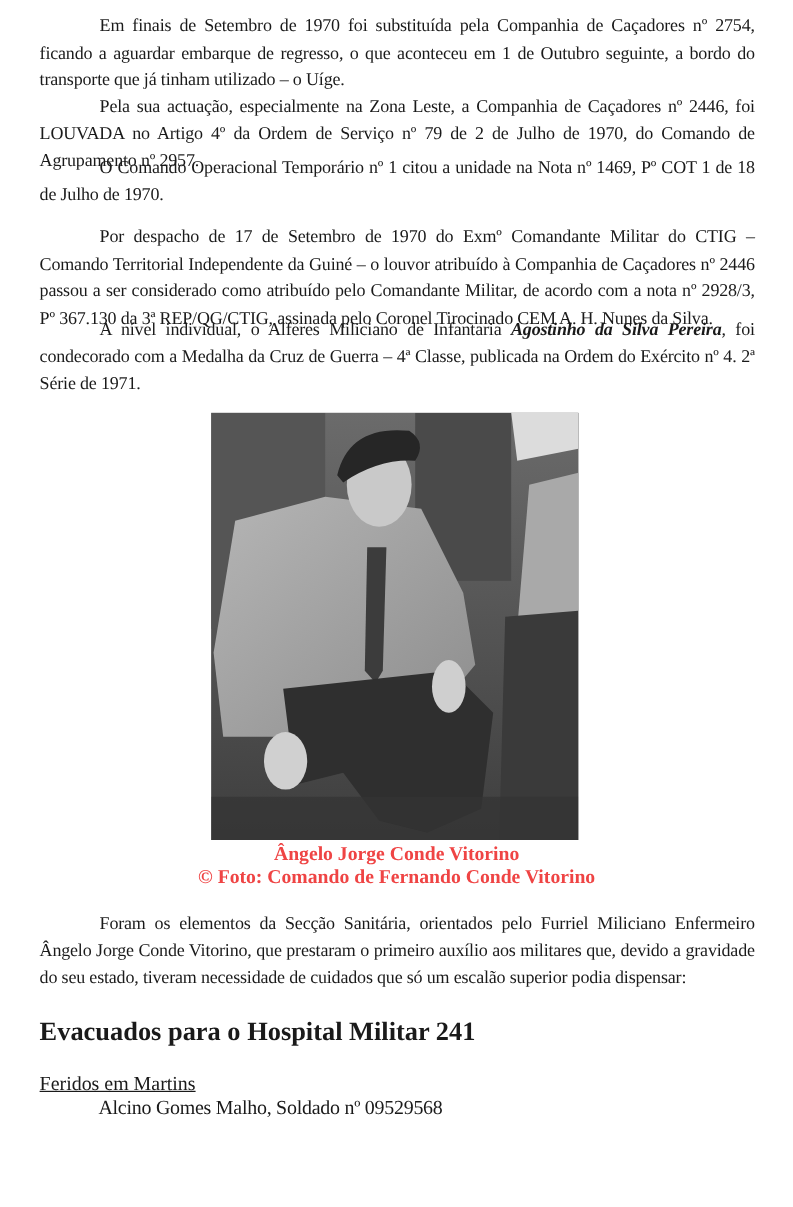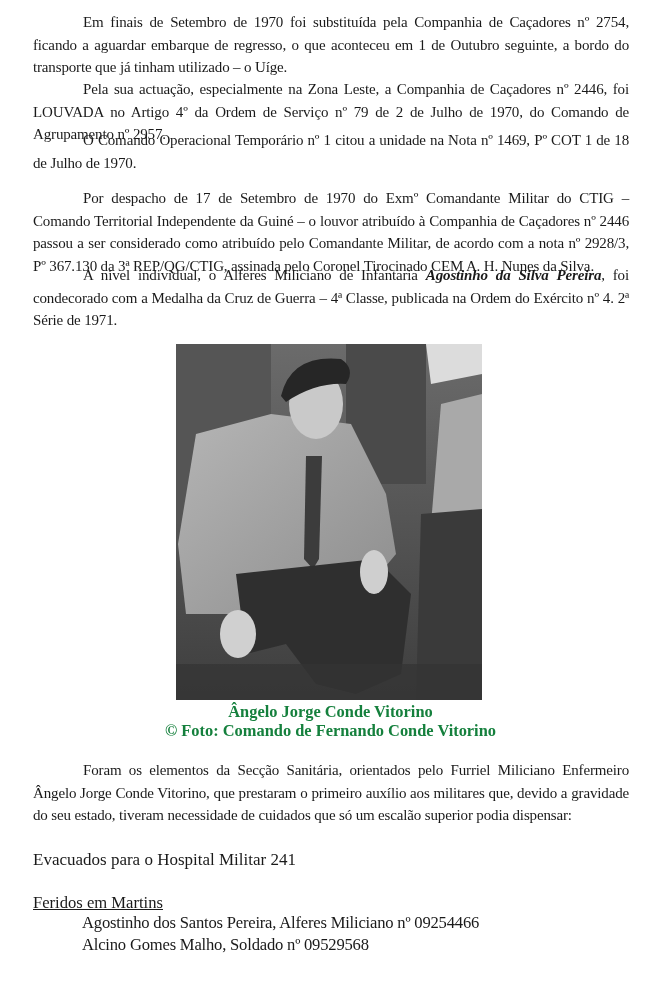--- a/index.html
+++ b/index.html
@@ -19,26 +19,26 @@
   .p4 { position: absolute; top: 187px; left: 0; width: 596px; }
   .p5 { position: absolute; top: 264px; left: 0; width: 596px; }
   .p6 { position: absolute; top: 759px; left: 0; width: 596px; }
   .photo {
     position: absolute; left: 176px; top: 344px; width: 306px; height: 356px;
     background: #5a5a5a; overflow: hidden;
   }
   .photo svg { display: block; }
   .caption {
     position: absolute; left: 0; width: 661px; text-align: center;
-    font-weight: bold; font-size: 16.4px; line-height: 20px; color: #15803d;
+    font-weight: bold; font-size: 16.4px; line-height: 20px; color: #ef4444;
   }
   .cap1 { top: 702px; }
   .cap2 { top: 721px; }
   .heading {
-    position: absolute; left: 33px; top: 849px; font-weight: normal; font-size: 17px;
+    position: absolute; left: 33px; top: 849px; font-weight: bold; font-size: 22px;
     line-height: 22px;
   }
   .sub {
     position: absolute; left: 33px; top: 892px; font-size: 16.6px; line-height: 22px;
     text-decoration: underline;
   }
   .list { position: absolute; left: 82px; top: 912px; margin: 0; padding: 0; list-style: none; }
   .list li { font-size: 16.6px; line-height: 22.4px; white-space: nowrap; letter-spacing: -0.2px; }
   b.i { font-style: italic; font-weight: bold; }
 </style>
@@ -90,15 +90,14 @@
     <rect x="0" y="320" width="306" height="36" fill="#333" opacity="0.7"></rect>
   </svg>
 </div>
 
 <div class="caption cap1">Ângelo Jorge Conde Vitorino</div>
 <div class="caption cap2">© Foto: Comando de Fernando Conde Vitorino</div>
 
 <div class="heading">Evacuados para o Hospital Militar 241</div>
 <div class="sub">Feridos em Martins</div>
 <ul class="list">
-  <li>Agostinho dos Santos Pereira, Alferes Miliciano nº 09254466</li>
   <li>Alcino Gomes Malho, Soldado nº 09529568</li>
 </ul>
 
 </body></html>

